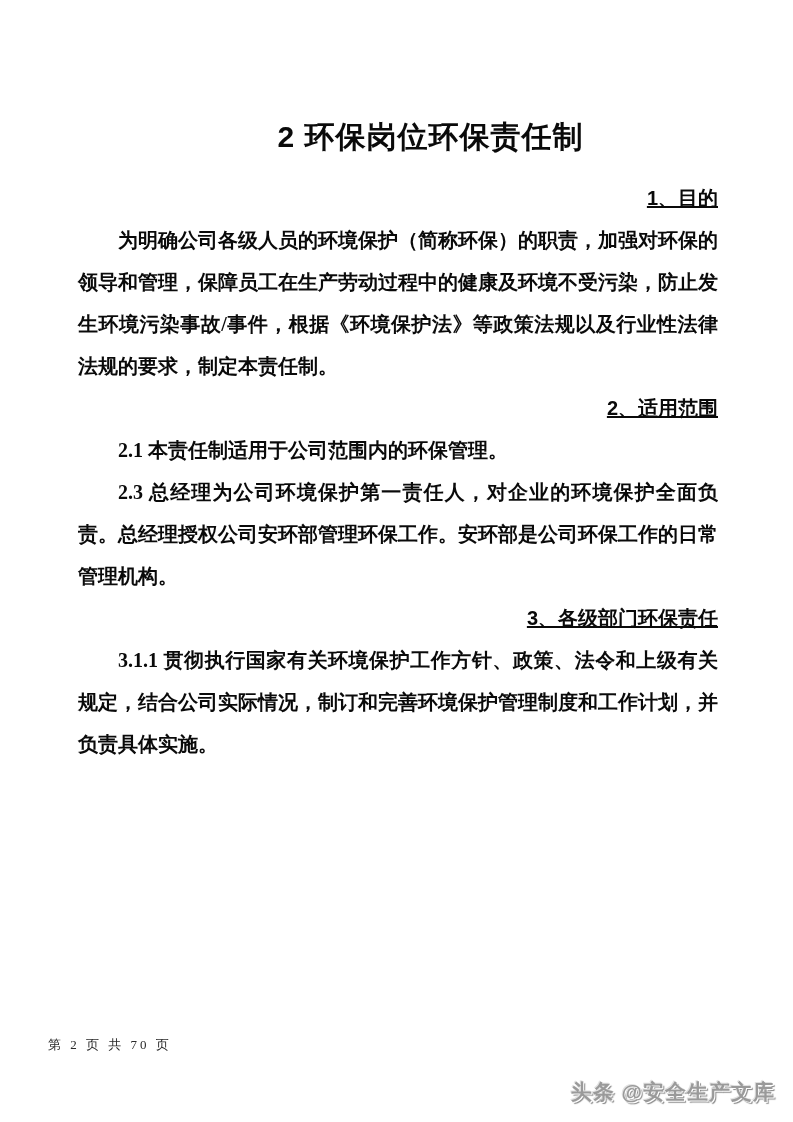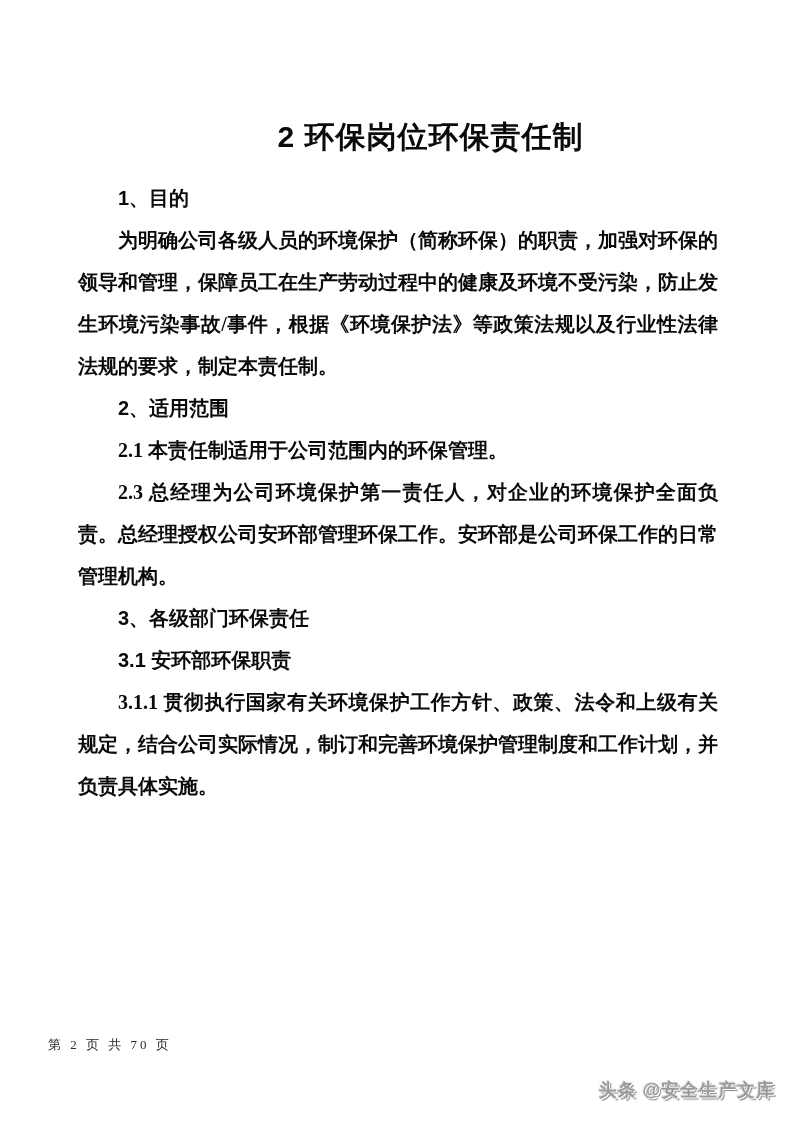--- a/index.html
+++ b/index.html
@@ -44,41 +44,42 @@
     text-align: justify;
     color: #0a0a0a;
   }
   .paragraph {
     font-family: "Liberation Serif", serif;
     font-weight: bold;
   }
   .heading {
     font-family: "Liberation Sans", sans-serif;
     font-weight: bold;
-    text-align: left;
+    text-align: right;
+    text-decoration: underline;
   }
   .footer {
     position: absolute;
     top: 1036px;
     left: 0;
     width: 100%;
     font-family: "Liberation Serif", serif;
     font-size: 13px;
     letter-spacing: 3px;
     font-weight: normal;
     color: #2a2a2a;
     padding-left: 48px;
   }
   .watermark {
     position: absolute;
     top: 1078px;
     right: 18px;
     font-family: "Liberation Sans", sans-serif;
     font-weight: bold;
-    font-size: 18px;
+    font-size: 21px;
     letter-spacing: 1px;
     color: #9a9a9a;
     text-shadow:
       -1px -1px 0 #e2e2e2,
        1px  1px 0 #ffffff,
        2px  2px 1px #878787;
   }
 </style>
 </head>
 <body>
@@ -87,21 +88,20 @@
 
   <div class="doc-title">2 环保岗位环保责任制</div>
 
   <div class="content">
     <p class="block heading">1、目的</p>
     <p class="block paragraph">为明确公司各级人员的环境保护（简称环保）的职责，加强对环保的领导和管理，保障员工在生产劳动过程中的健康及环境不受污染，防止发生环境污染事故/事件，根据《环境保护法》等政策法规以及行业性法律法规的要求，制定本责任制。</p>
     <p class="block heading">2、适用范围</p>
     <p class="block paragraph">2.1 本责任制适用于公司范围内的环保管理。</p>
     <p class="block paragraph">2.3 总经理为公司环境保护第一责任人，对企业的环境保护全面负责。总经理授权公司安环部管理环保工作。安环部是公司环保工作的日常管理机构。</p>
     <p class="block heading">3、各级部门环保责任</p>
-    <p class="block heading">3.1 安环部环保职责</p>
     <p class="block paragraph">3.1.1 贯彻执行国家有关环境保护工作方针、政策、法令和上级有关规定，结合公司实际情况，制订和完善环境保护管理制度和工作计划，并负责具体实施。</p>
   </div>
 
   <div class="footer">第 2 页 共 70 页</div>
 
   <div class="watermark">头条 @安全生产文库</div>
 
 </div>
 
 </body></html>

